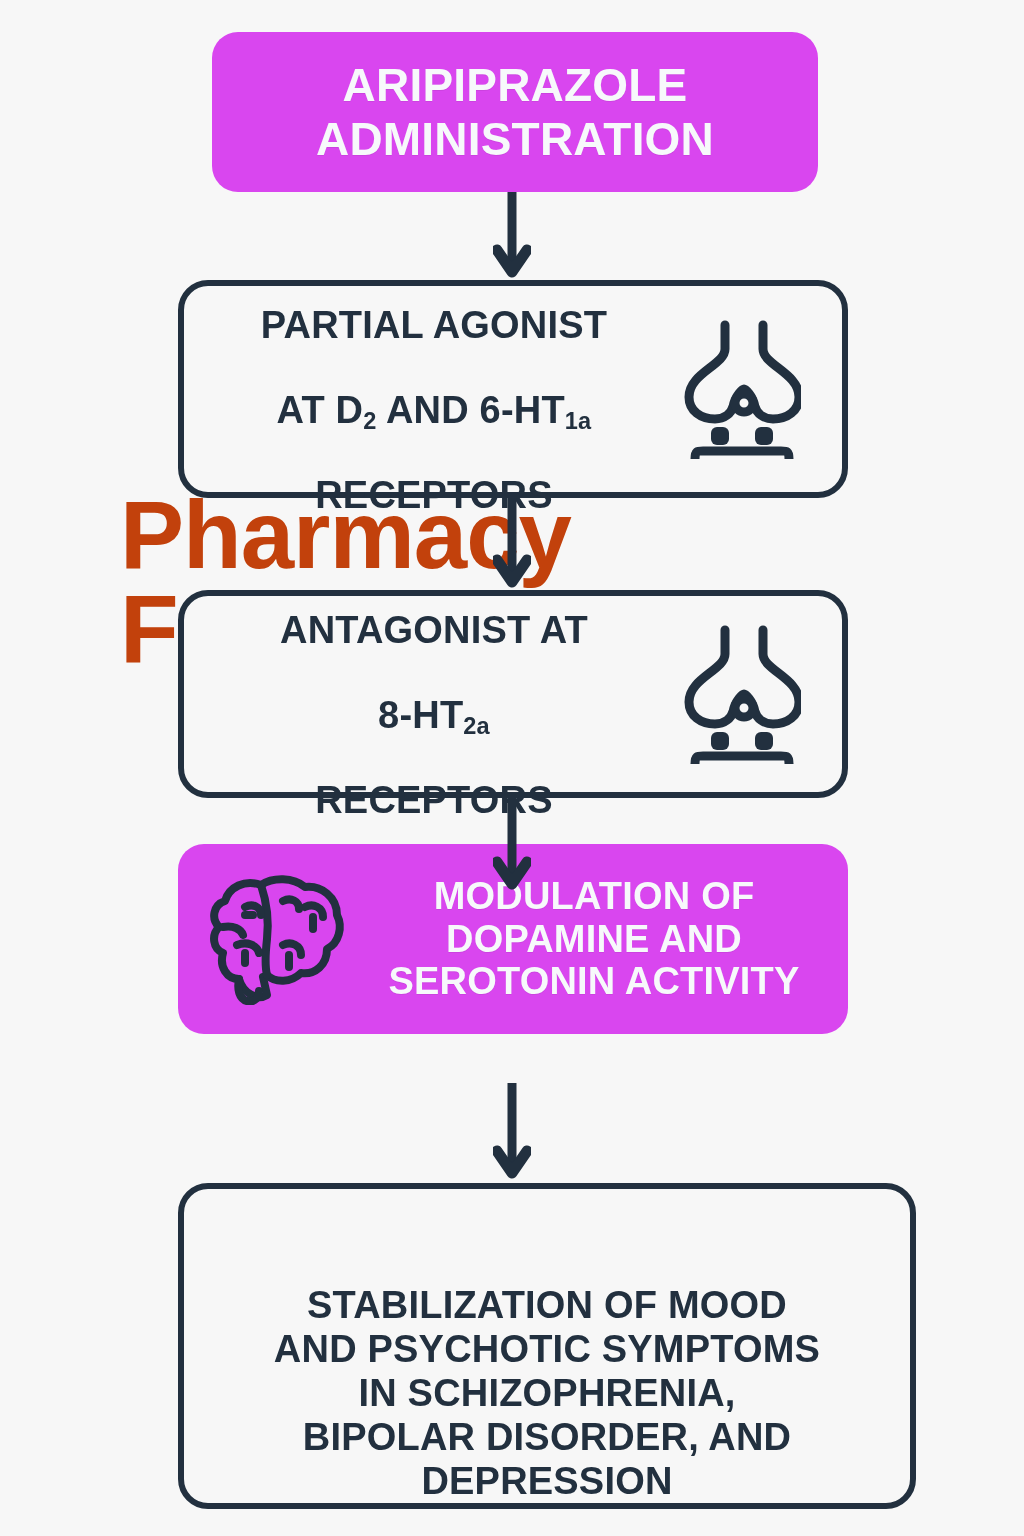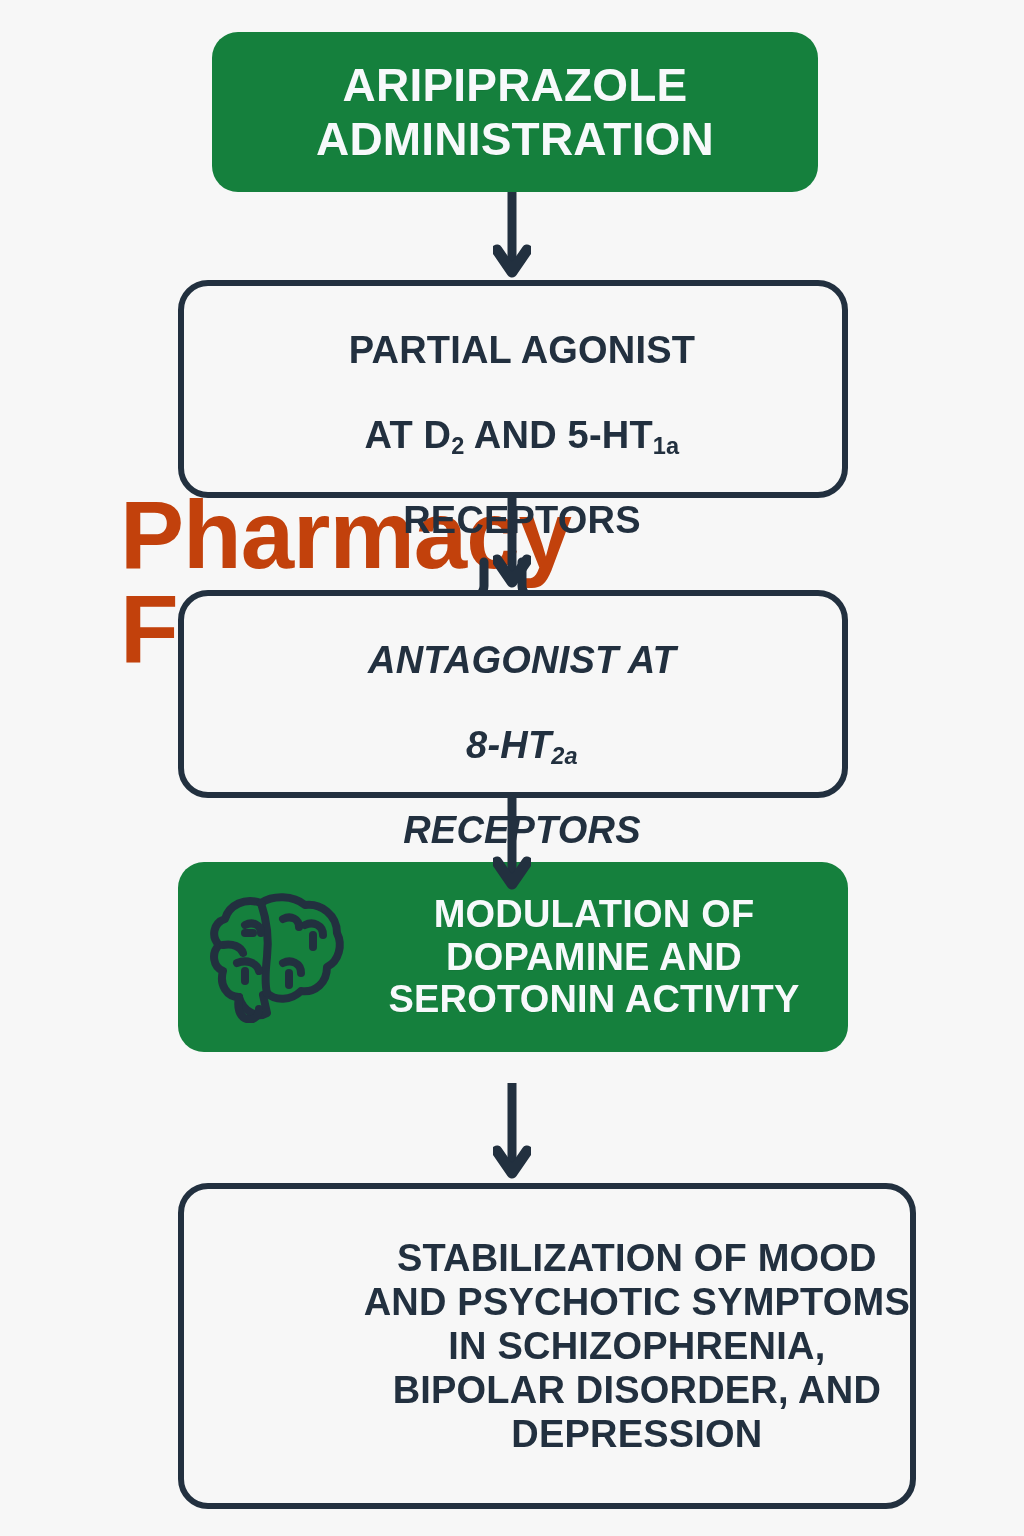--- a/index.html
+++ b/index.html
@@ -38,35 +38,34 @@
 
   .node {
     position: absolute;
     display: flex;
     align-items: center;
     justify-content: center;
   }
 
   
   .node--accent {
-    background: #15803d;
+    background: #d946ef;
     border-radius: 26px;
     color: #f7f9fb;
   }
   .node--accent .node-text {
     color: #f7f9fb;
     text-shadow: 0 1px 0 rgba(0,0,0,0.06);
   }
 
   
   .node--outline {
     background: #f7f7f7;
     border: 6px solid #22303f;
     border-radius: 30px;
-    flex-direction: column;
   }
   .node--outline .node-text { color: #22303f; }
 
   .node-text {
     font-weight: 700;
     text-align: center;
     line-height: 1.12;
     letter-spacing: 0.2px;
     white-space: pre-line;
   }
@@ -89,28 +88,27 @@
     left: 178px; top: 280px; width: 670px; height: 218px;
     justify-content: flex-start;
   }
   #node-partial-agonist .node-text {
     font-size: 38px; flex: 1; padding-left: 22px; padding-right: 4px;
   }
 
   #node-antagonist {
     left: 178px; top: 590px; width: 670px; height: 208px;
     justify-content: flex-start;
-    font-style: italic;
   }
   #node-antagonist .node-text {
     font-size: 38px; flex: 1; padding-left: 22px; padding-right: 4px;
   }
 
   #node-modulation {
-    left: 178px; top: 862px; width: 670px; height: 190px;
+    left: 178px; top: 844px; width: 670px; height: 190px;
     justify-content: flex-start;
   }
   #node-modulation .node-text {
     font-size: 38px; flex: 1; padding-right: 14px;
   }
 
   #node-stabilization {
     left: 178px; top: 1183px; width: 738px; height: 326px; align-items: flex-end;
   }
   #node-stabilization .node-text { font-size: 38px; line-height: 1.16; }
@@ -152,21 +150,21 @@
   <div class="arrow" id="arrow-1">
     <svg viewBox="0 0 38 90" width="38" height="100%" preserveAspectRatio="none">
       <line x1="19" y1="0" x2="19" y2="76" stroke="#22303f" stroke-width="9" stroke-linecap="butt"></line>
       <polyline points="4,58 19,80 34,58" fill="none" stroke="#22303f" stroke-width="11" stroke-linecap="round" stroke-linejoin="round"></polyline>
     </svg>
   </div>
 
   <div class="node node--outline" id="node-partial-agonist">
     <div class="node-text">
       <span>PARTIAL AGONIST</span><br>
-      <span>AT D</span><sub>2</sub><span> AND 5-HT</span><sub>1a</sub><br>
+      <span>AT D</span><sub>2</sub><span> AND 6-HT</span><sub>1a</sub><br>
       <span>RECEPTORS</span>
     </div>
     <div class="icon-slot icon-synapse">
       <svg viewBox="0 0 120 140" width="120" height="140">
         <g fill="none" stroke="#22303f" stroke-width="9" stroke-linecap="round" stroke-linejoin="round">
 
           <path d="M44 6 L44 30 C44 46 8 54 8 78 C8 92 20 100 34 100 C44 100 50 94 52 88"></path>
 
           <path d="M82 6 L82 30 C82 46 118 54 118 78 C118 92 106 100 92 100 C82 100 76 94 74 88"></path>
 

